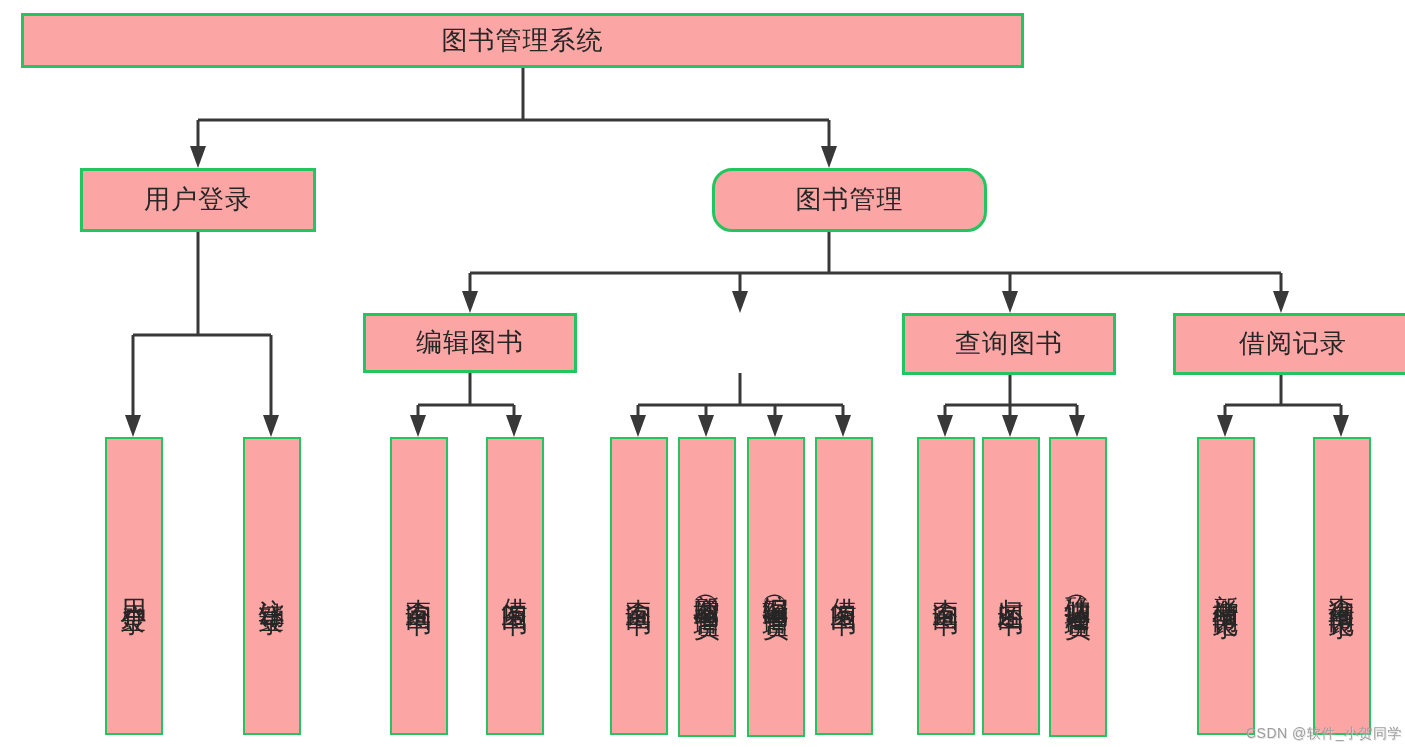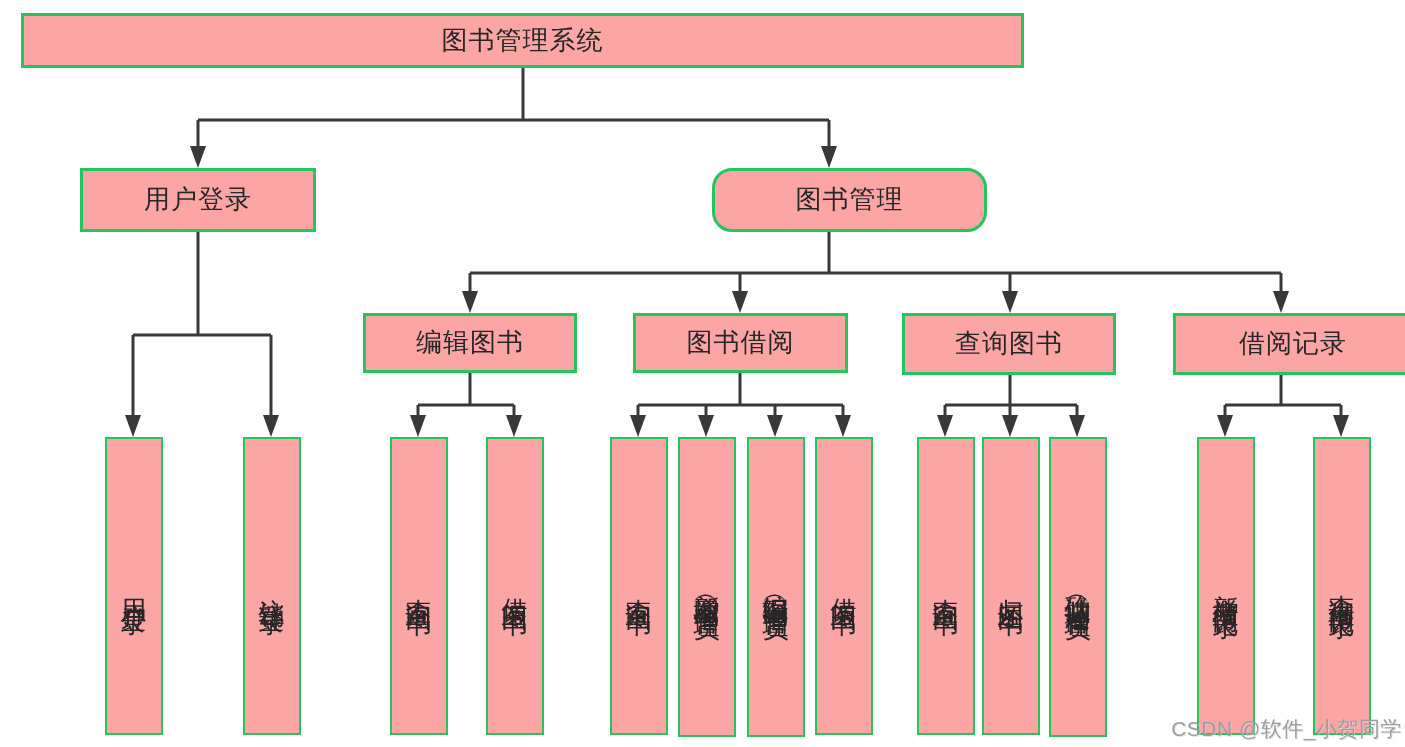--- a/index.html
+++ b/index.html
@@ -39,21 +39,21 @@
     font-size: 26px;
     letter-spacing: 4px;
     line-height: 1;
     white-space: nowrap;
   }
   .v-long { letter-spacing: 3px; }
   .watermark {
     position: absolute;
     right: 3px;
     bottom: 4px;
-    font-size: 21px;
+    font-size: 14px;
     color: #9d9d9d;
     letter-spacing: 0.5px;
     text-shadow: 1px 1px 0 rgba(210,210,210,0.6);
     white-space: nowrap;
   }
 </style>
 </head>
 <body>
 
 <div class="canvas">
@@ -134,23 +134,20 @@
   <div class="box" style="left:80px; top:168px; width:236px; height:64px;">
     <span class="h-label">用户登录</span>
   </div>
   <div class="box" style="left:712px; top:168px; width:275px; height:64px;border-radius:20px;">
     <span class="h-label">图书管理</span>
   </div>
 
   <div class="box" style="left:363px; top:313px; width:214px; height:60px;">
     <span class="h-label">编辑图书</span>
   </div>
-  <div class="box" style="left:633px; top:313px; width:215px; height:60px;">
-    <span class="h-label">图书借阅</span>
-  </div>
   <div class="box" style="left:902px; top:313px; width:214px; height:62px;">
     <span class="h-label">查询图书</span>
   </div>
   <div class="box" style="left:1173px; top:313px; width:240px; height:62px;">
     <span class="h-label">借阅记录</span>
   </div>
 
   <div class="box leaf" style="left:105px; top:437px; width:58px; height:298px;">
     <span class="v-label">用户登录</span>
   </div>

